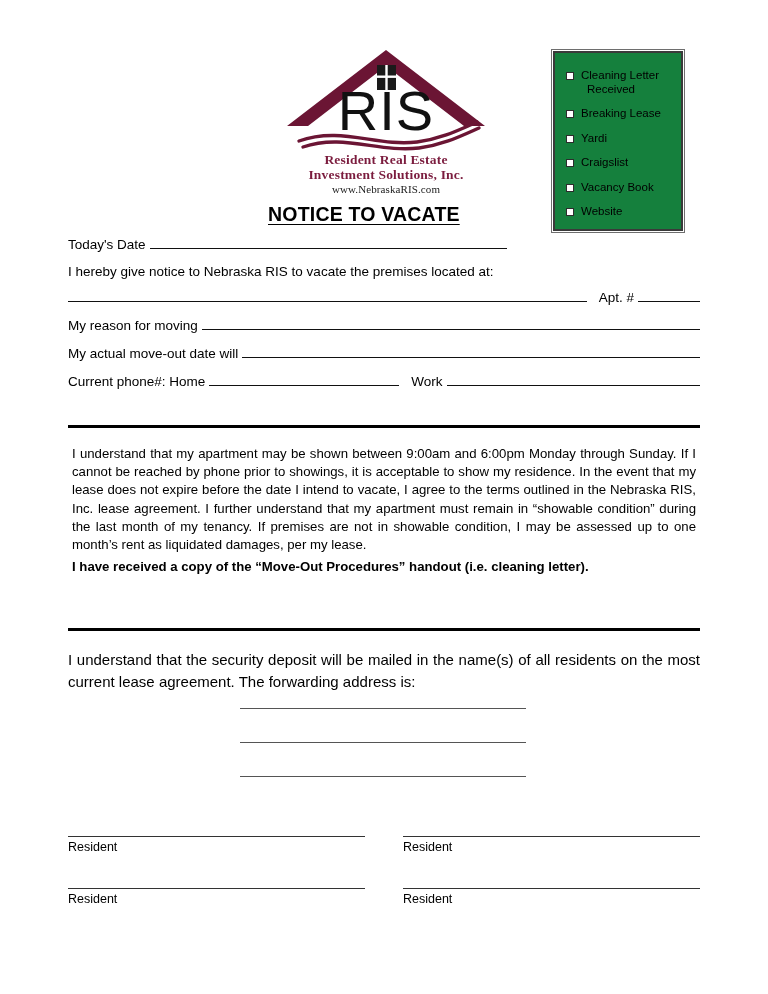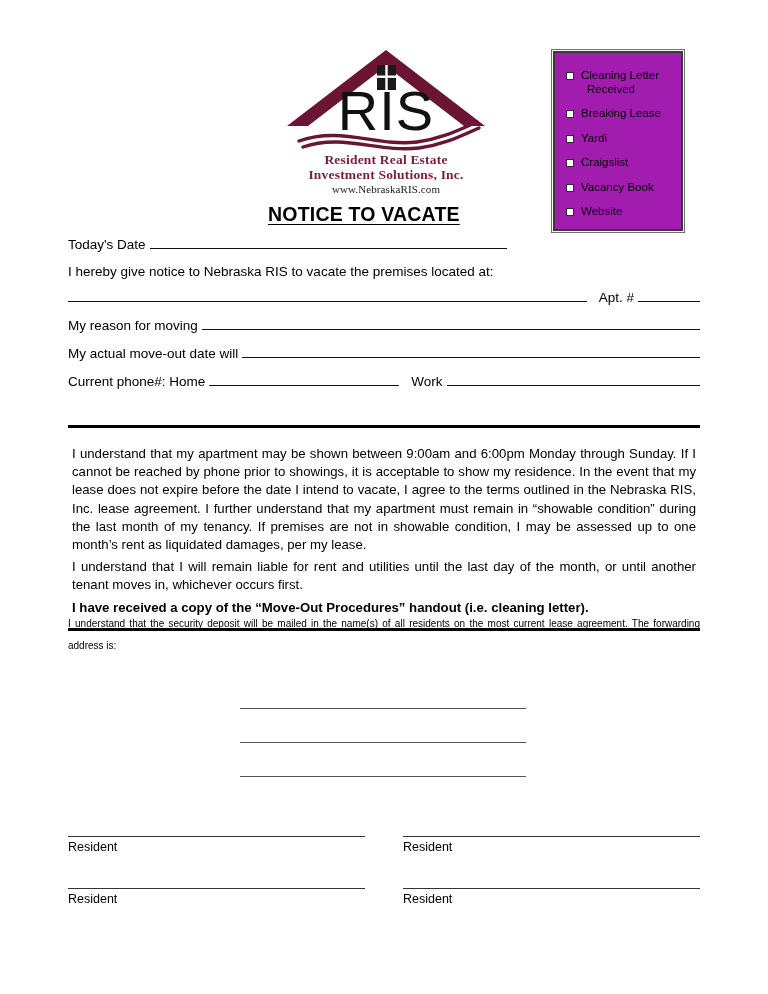--- a/index.html
+++ b/index.html
@@ -80,21 +80,21 @@
 
   
   .checklist {
     position: absolute;
     left: 551px;
     top: 49px;
     width: 134px;
     height: 184px;
     border: 1px solid #6e6e6e;
     box-sizing: border-box;
-    background: #a21caf;
+    background: #15803d;
     box-shadow: inset 0 0 0 1px #ffffff, inset 0 0 0 3px #3a3a3a;
   }
   .checklist-inner {
     position: absolute;
     left: 0; top: 0; right: 0; bottom: 0;
     padding: 19px 8px 0 14px;
     box-sizing: border-box;
   }
   .check-item {
     display: flex;
@@ -178,23 +178,23 @@
     font-size: 13.2px;
     line-height: 18.2px;
     text-align: justify;
   }
   .terms p { margin: 4px; }
   .terms p.bold { font-weight: bold; text-align: left; }
 
   .deposit {
     position: absolute;
     left: 68px;
-    top: 613px;
-    width: 632px;
-    font-size: 10px;
+    top: 649px;
+    width: 632px;
+    font-size: 15px;
     line-height: 22px;
     text-align: justify;
   }
   .deposit p { margin: 0; }
 
   .addr-lines {
     position: absolute;
     left: 240px;
     top: 708px;
     width: 286px;
@@ -332,21 +332,20 @@
       <span class="lbl">Work</span>
       <span class="rule-fill"></span>
     </div>
 
   </div>
 
   <div class="hrule" id="hrule-1"></div>
 
   <div class="terms">
     <p>I understand that my apartment may be shown between 9:00am and 6:00pm Monday through Sunday.   If I cannot be reached by phone prior to showings, it is acceptable to show my residence.  In the event that my lease does not expire before the date I intend to vacate, I agree to the terms outlined in the Nebraska RIS, Inc. lease agreement.  I further understand that my apartment must remain in “showable condition” during the last month of my tenancy.  If premises are not in showable condition, I may be assessed up to one month’s rent as liquidated damages, per my lease.</p>
-    <p>I understand that I will remain liable for rent and utilities until the last day of the month, or until another tenant moves in, whichever occurs first.</p>
     <p class="bold">I have received a copy of the “Move-Out Procedures” handout (i.e. cleaning letter).</p>
   </div>
 
   <div class="hrule" id="hrule-2"></div>
 
   <div class="deposit">
     <p>I understand that the security deposit will be mailed in the name(s) of all residents on the most current lease agreement.  The forwarding address is:</p>
   </div>
 
   <div class="addr-lines">

